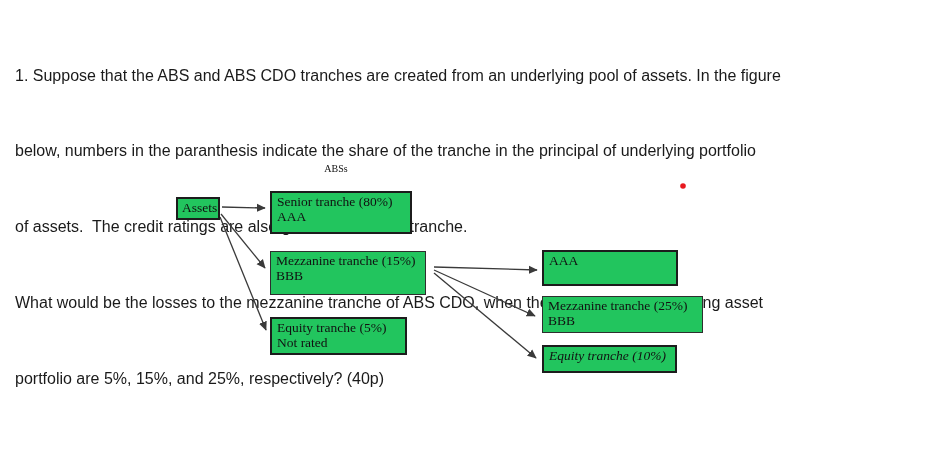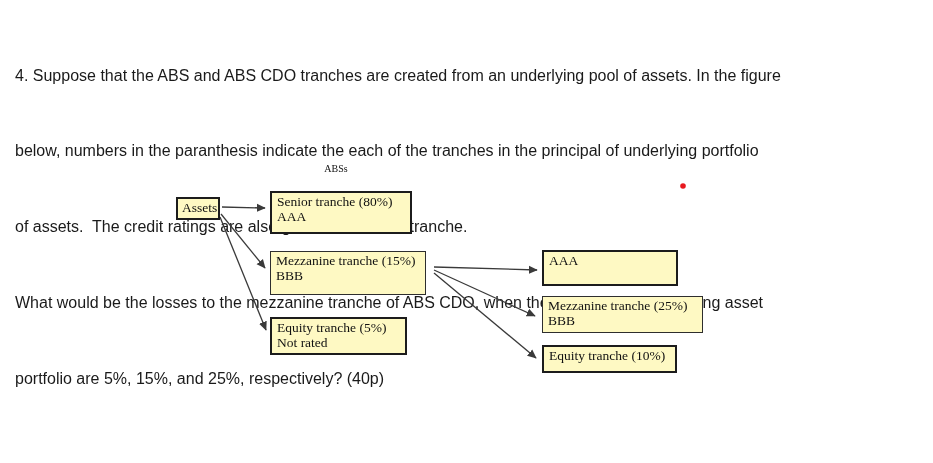--- a/index.html
+++ b/index.html
@@ -30,48 +30,48 @@
     z-index: 2;
     font-family: "Liberation Serif", serif;
     font-size: 10px;
     color: #111111;
     text-align: center;
   }
   .dbox {
     position: absolute;
     z-index: 2;
     box-sizing: border-box;
-    background: #fef9c3;
+    background: #22c55e;
     border: 2px solid #1c1c1c;
     font-family: "Liberation Serif", serif;
     font-size: 13.5px;
     line-height: 14.5px;
     color: #111111;
     padding: 2px 4px 0 5px;
     white-space: nowrap;
   }
   .dbox.thin { border-width: 1.5px; border-color: #2e2e2e; }
   .b-assets     { left: 176px; top: 197px; width: 44px;  height: 23px; padding: 2px 0 0 4px; }
   .b-abs-senior { left: 270px; top: 191px; width: 142px; height: 43px; }
   .b-abs-mezz   { left: 270px; top: 251px; width: 156px; height: 44px; }
   .b-abs-equity { left: 270px; top: 317px; width: 137px; height: 38px; }
   .b-cdo-senior { left: 542px; top: 250px; width: 136px; height: 36px; }
   .b-cdo-mezz   { left: 542px; top: 296px; width: 161px; height: 37px; }
-  .b-cdo-equity { left: 542px; top: 345px; width: 135px; height: 28px; }
+  .b-cdo-equity { left: 542px; top: 345px; width: 135px; height: 28px; font-style: italic; }
   .t-abs { left: 286px; top: 163px; width: 100px; }
   .t-cdo { left: 553px; top: 225px; width: 120px; }
 </style>
 </head>
 <body>
 
 <div class="page">
 
   <div class="question">
-    <div>4. Suppose that the ABS and ABS CDO tranches are created from an underlying pool of assets. In the figure</div>
-    <div>below, numbers in the paranthesis indicate the each of the tranches in the principal of underlying portfolio</div>
+    <div>1. Suppose that the ABS and ABS CDO tranches are created from an underlying pool of assets. In the figure</div>
+    <div>below, numbers in the paranthesis indicate the share of the tranche in the principal of underlying portfolio</div>
     <div>of assets.  The credit ratings are also given below each tranche.</div>
     <div>What would be the losses to the mezzanine tranche of ABS CDO, when the losses in the underlying asset</div>
     <div>portfolio are 5%, 15%, and 25%, respectively? (40p)</div>
   </div>
 
   <div class="diagram">
 
     <svg class="arrows" width="933" height="463" viewBox="0 0 933 463">
       <defs>
         <marker id="ah" viewBox="0 0 10 10" refX="8.5" refY="5" markerWidth="7.5" markerHeight="7.5" orient="auto-start-reverse">

